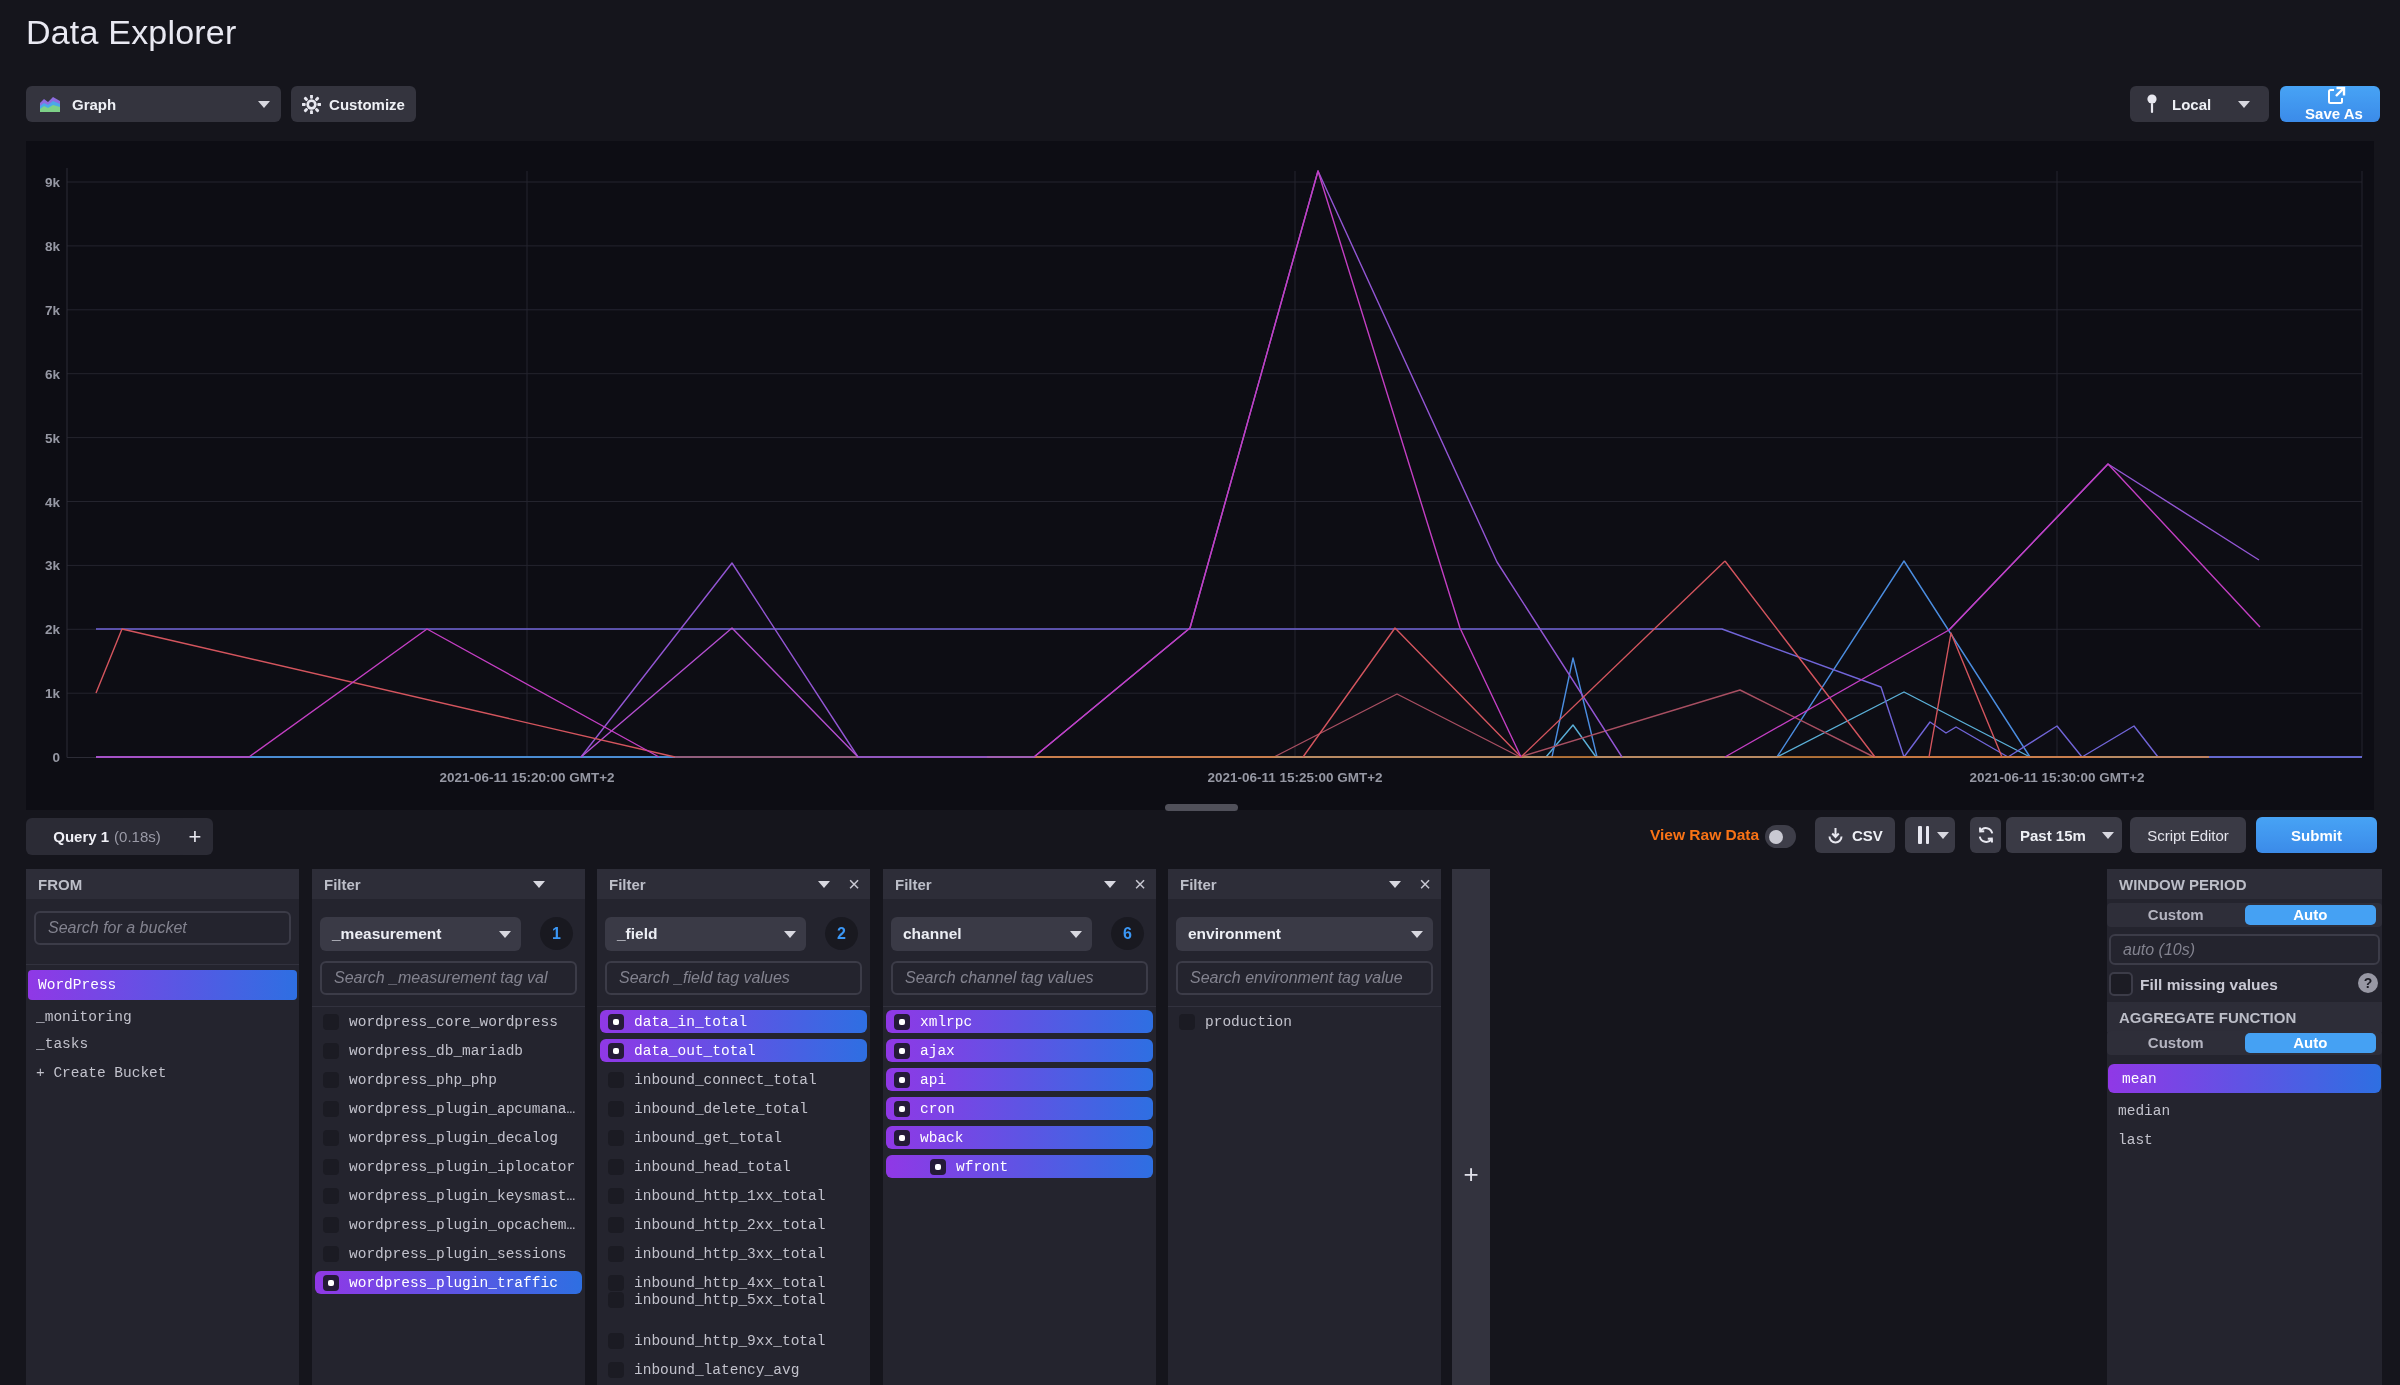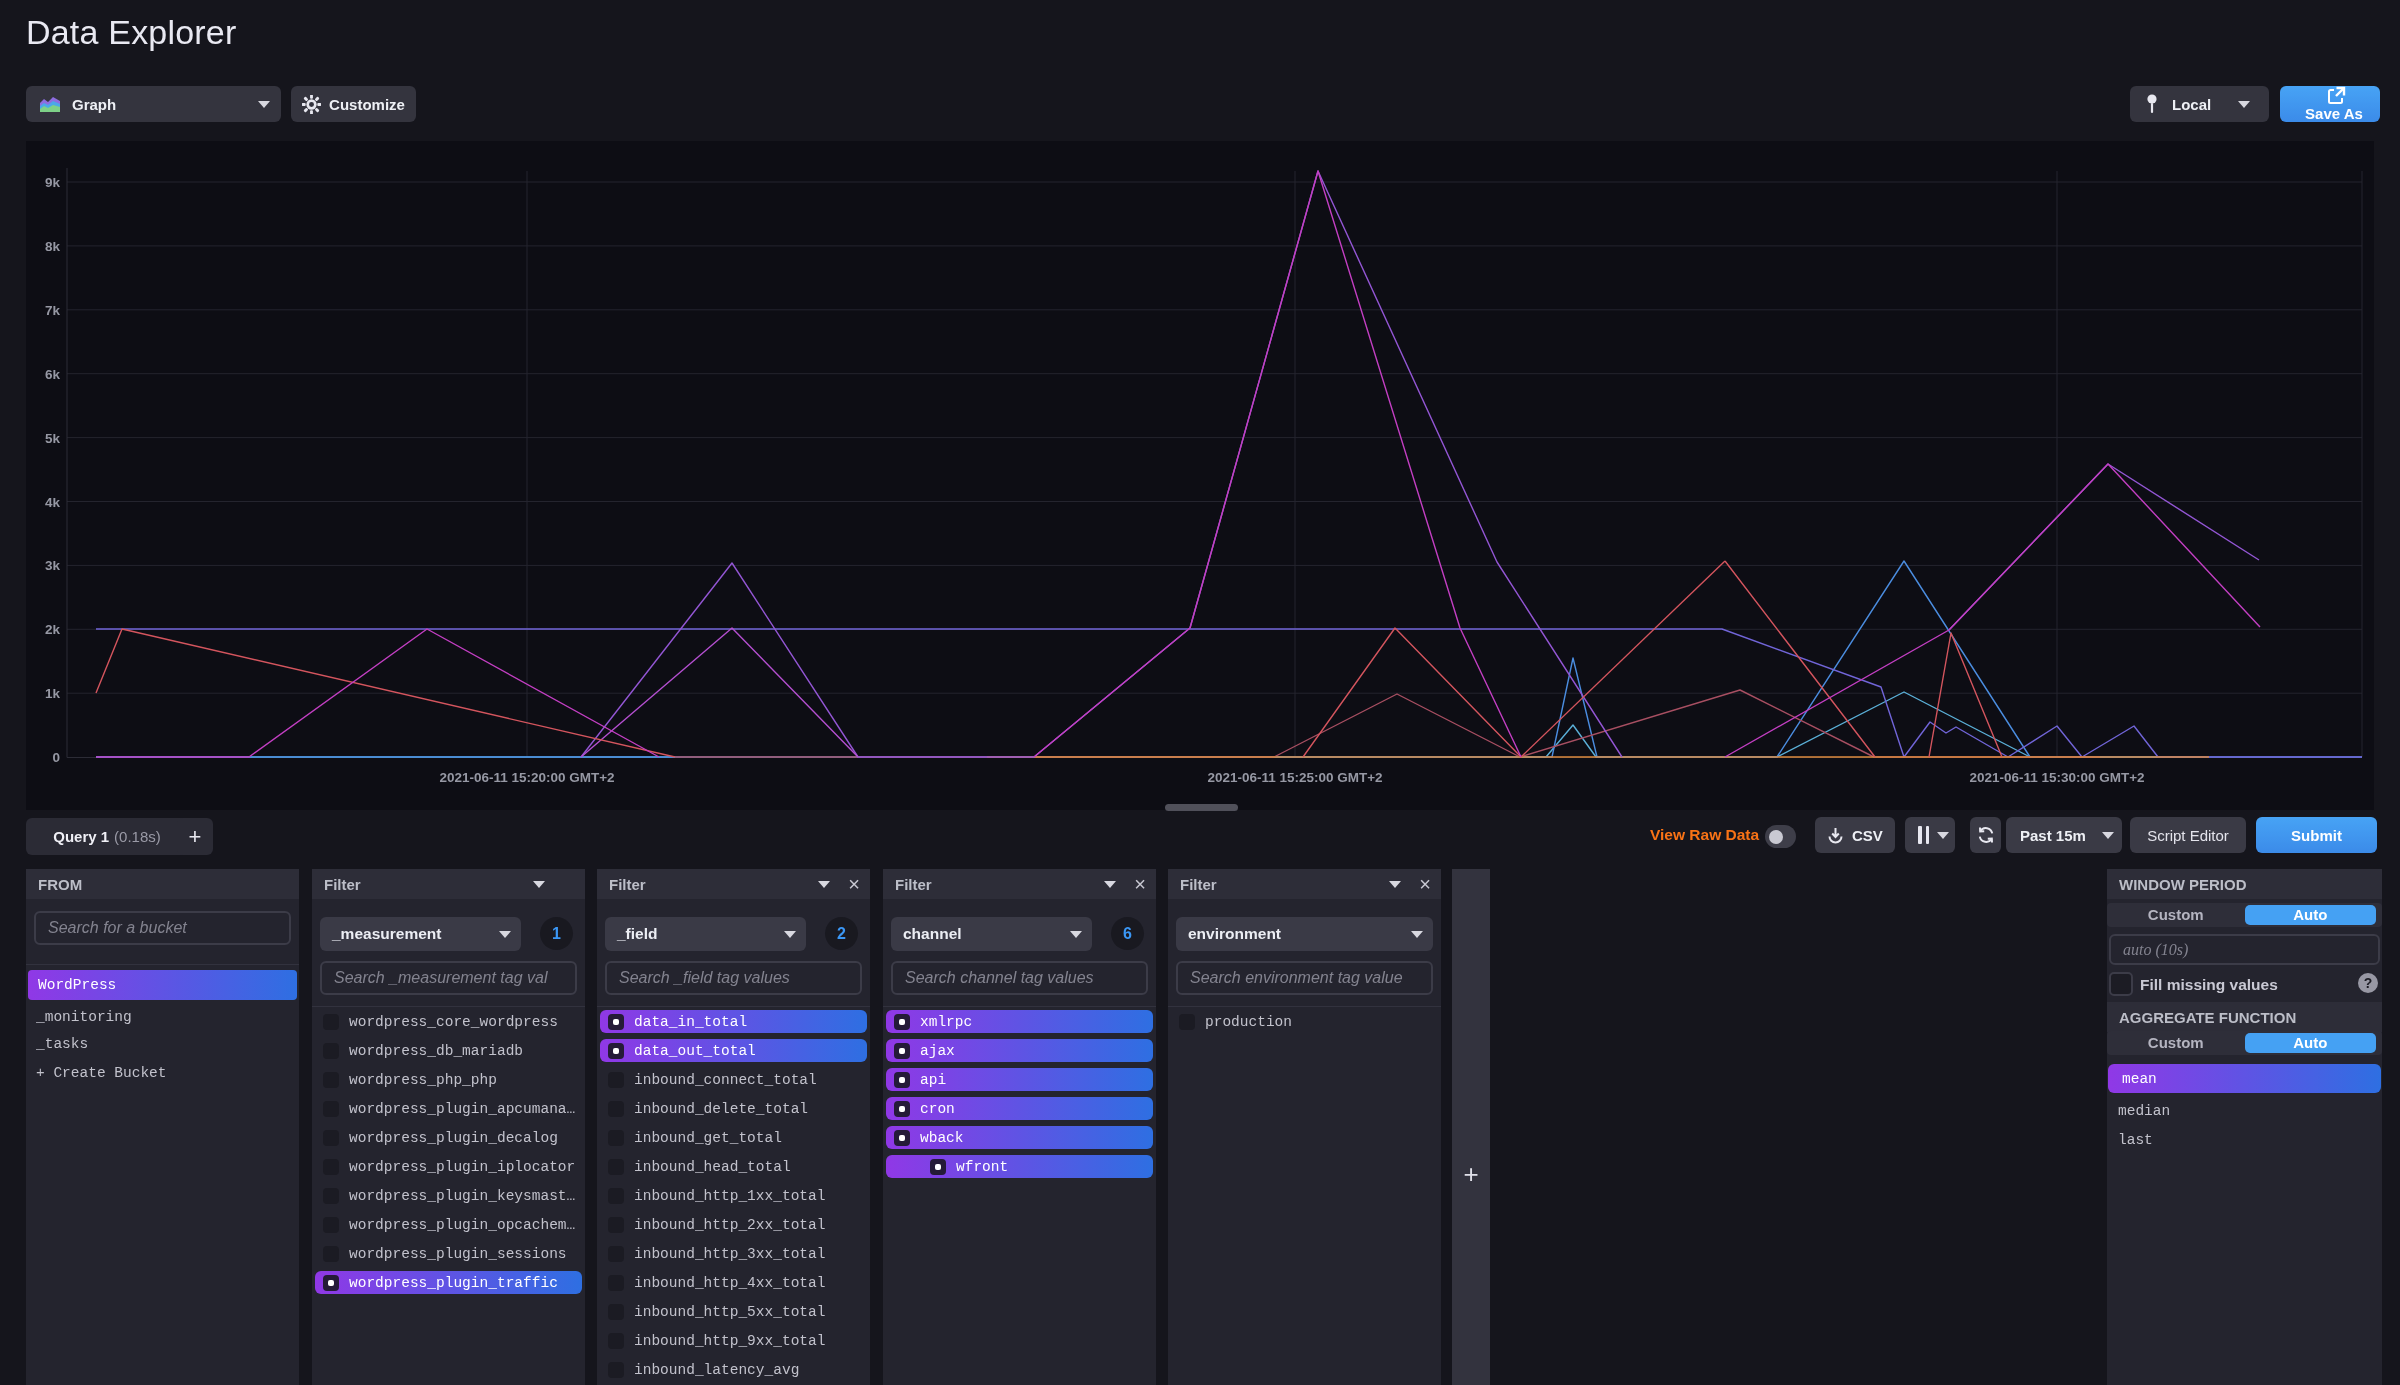--- a/index.html
+++ b/index.html
@@ -240,21 +240,21 @@
     <div class="row grad" style="top:141px;"><div class="cb cbsel"></div>data_in_total</div>
     <div class="row grad" style="top:170px;"><div class="cb cbsel"></div>data_out_total</div>
     <div class="row" style="top:199px;"><div class="cb"></div>inbound_connect_total</div>
     <div class="row" style="top:228px;"><div class="cb"></div>inbound_delete_total</div>
     <div class="row" style="top:257px;"><div class="cb"></div>inbound_get_total</div>
     <div class="row" style="top:286px;"><div class="cb"></div>inbound_head_total</div>
     <div class="row" style="top:315px;"><div class="cb"></div>inbound_http_1xx_total</div>
     <div class="row" style="top:344px;"><div class="cb"></div>inbound_http_2xx_total</div>
     <div class="row" style="top:373px;"><div class="cb"></div>inbound_http_3xx_total</div>
     <div class="row" style="top:402px;"><div class="cb"></div>inbound_http_4xx_total</div>
-    <div class="row" style="top:431px;"><div class="cb"></div>inbound_http_5xx_total</div>
+    <div class="row" style="top:419px;"><div class="cb"></div>inbound_http_5xx_total</div>
     <div class="row" style="top:460px;"><div class="cb"></div>inbound_http_9xx_total</div>
     <div class="row" style="top:489px;"><div class="cb"></div>inbound_latency_avg</div>
   </div>
 
   <div class="panel" style="left:883px; width:273px;">
     <div class="phead">Filter
       <div class="caret" style="position:absolute; right:40px; top:12px;"></div>
       <div style="position:absolute; right:10px; top:4px; font-size:20px; font-weight:400; color:#c8c8d2;">×</div>
     </div>
     <div class="sel" style="top:48px;">channel
@@ -287,21 +287,21 @@
   <div class="panel" style="left:1452px; width:38px; background:#33333e;">
     <div style="position:absolute; top:290px; left:0; right:0; text-align:center; font-size:26px; color:#e0e0e8;">+</div>
   </div>
 
   <div class="panel" style="left:2107px; width:275px;">
     <div class="phead">WINDOW PERIOD</div>
     <div class="abs" style="left:0; top:34px; right:0; height:24px; border-radius:4px; background:#2e2e39;">
       <div class="abs" style="left:0; top:0; width:50%; height:24px; text-align:center; font-size:15px; font-weight:700; color:#b4b4c0; line-height:24px;">Custom</div>
       <div class="abs" style="left:50%; top:2px; right:6px; height:20px; border-radius:5px; background:#45a1f3; text-align:center; font-size:15px; font-weight:700; color:#fff; line-height:20px;">Auto</div>
     </div>
-    <div class="search" style="top:65px; left:2px; right:2px; height:31px;font-family:Liberation Serif, serif;">auto (10s)</div>
+    <div class="search" style="top:65px; left:2px; right:2px; height:31px;">auto (10s)</div>
     <div class="abs" style="left:2px; top:103px; width:24px; height:24px; border-radius:5px; border:2px solid #3c3c48; background:#1c1c24;"></div>
     <div class="abs" style="left:33px; top:107px; font-size:15.5px; font-weight:700; color:#c9c9d4;">Fill missing values</div>
     <div class="abs" style="right:4px; top:104px; width:20px; height:20px; border-radius:50%; background:#9898a4; color:#1c1c24; font-size:14px; font-weight:700; text-align:center; line-height:20px;">?</div>
     <div class="phead" style="position:absolute; left:0; right:0; top:133px;">AGGREGATE FUNCTION</div>
     <div class="abs" style="left:0; top:162px; right:0; height:24px; border-radius:4px; background:#2e2e39;">
       <div class="abs" style="left:0; top:0; width:50%; height:24px; text-align:center; font-size:15px; font-weight:700; color:#b4b4c0; line-height:24px;">Custom</div>
       <div class="abs" style="left:50%; top:2px; right:6px; height:20px; border-radius:5px; background:#45a1f3; text-align:center; font-size:15px; font-weight:700; color:#fff; line-height:20px;">Auto</div>
     </div>
     <div class="row grad" style="top:195px; left:1px; right:1px; height:29px;">
         <span style="margin-left:14px;">mean</span>

